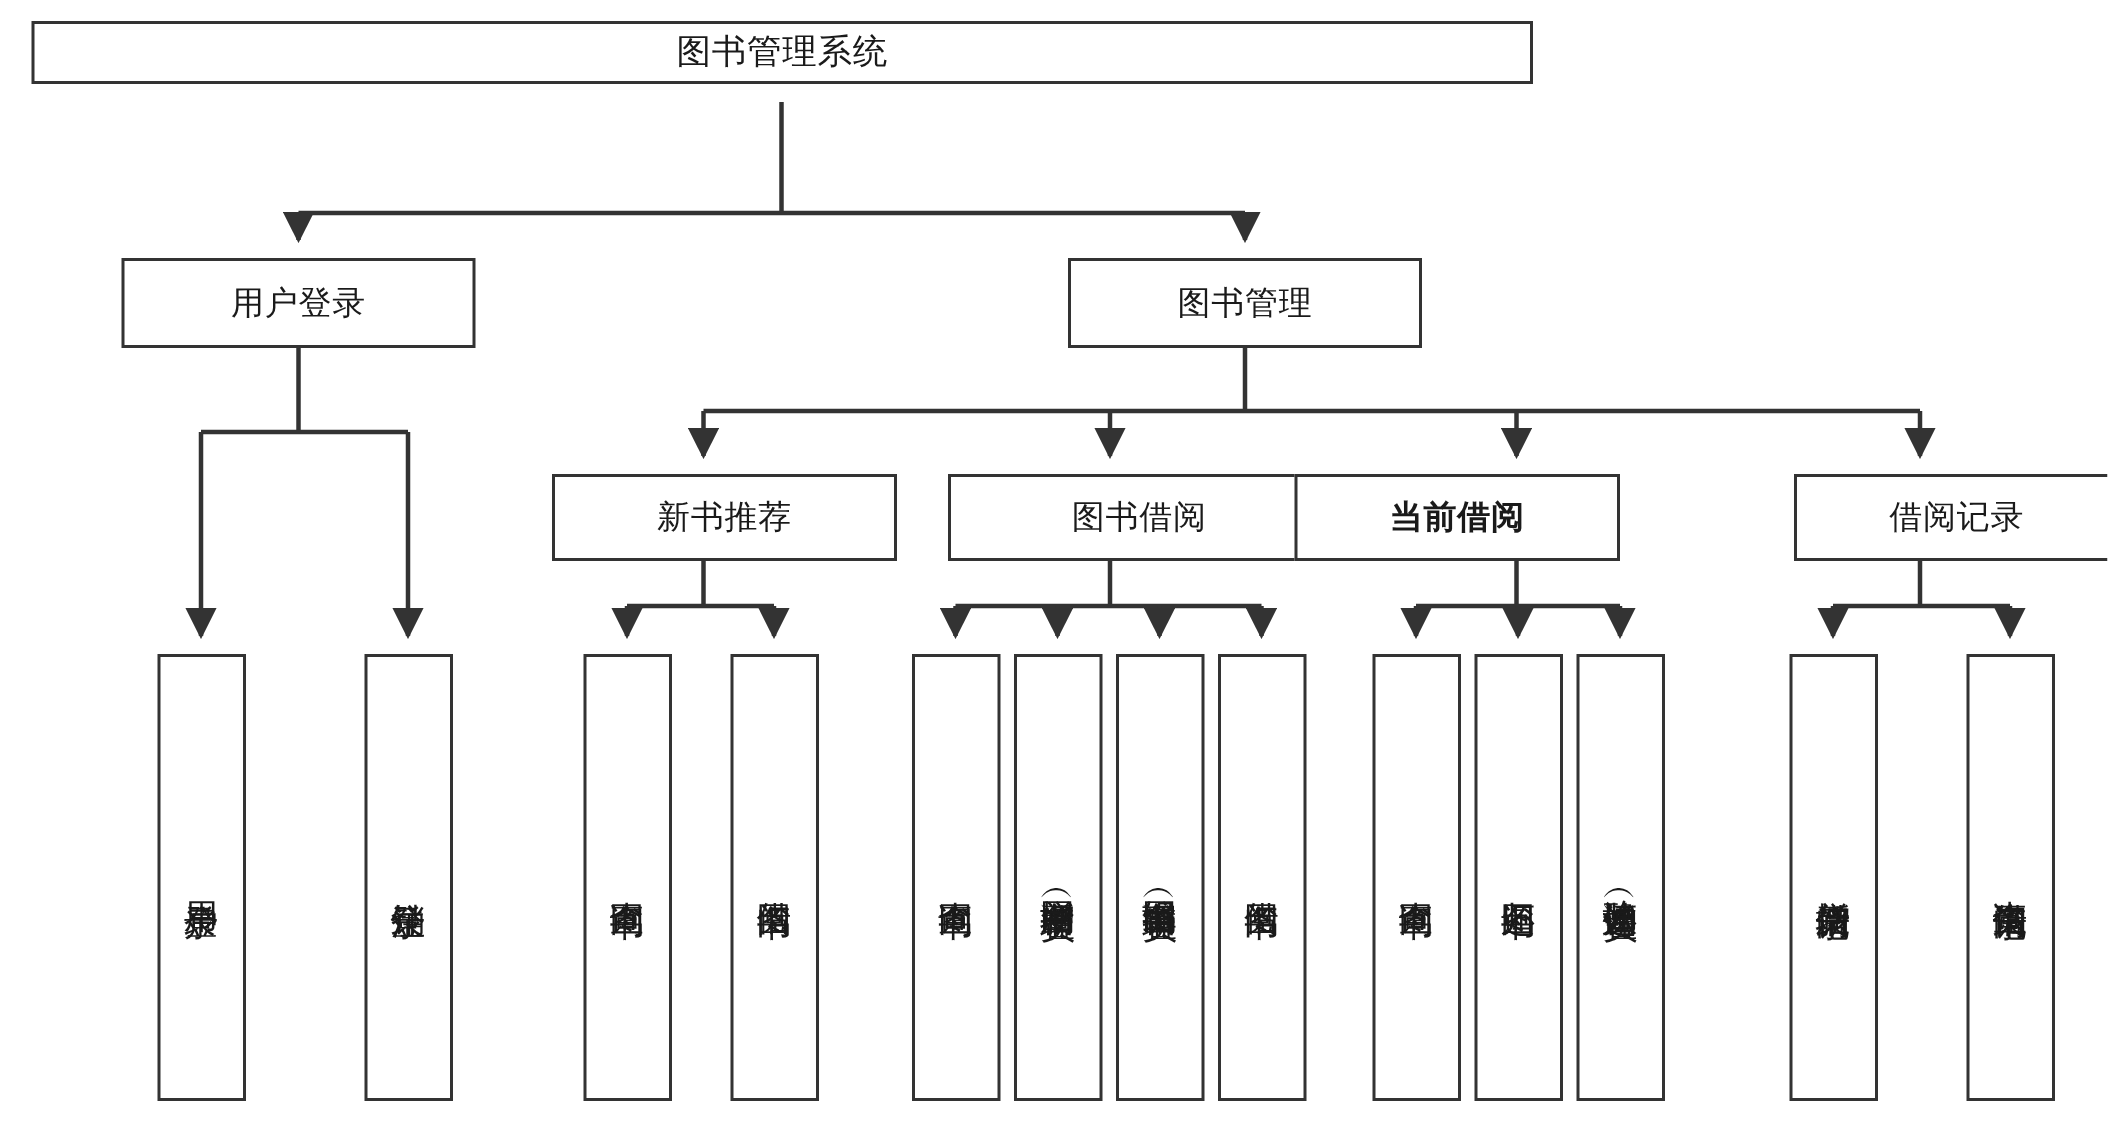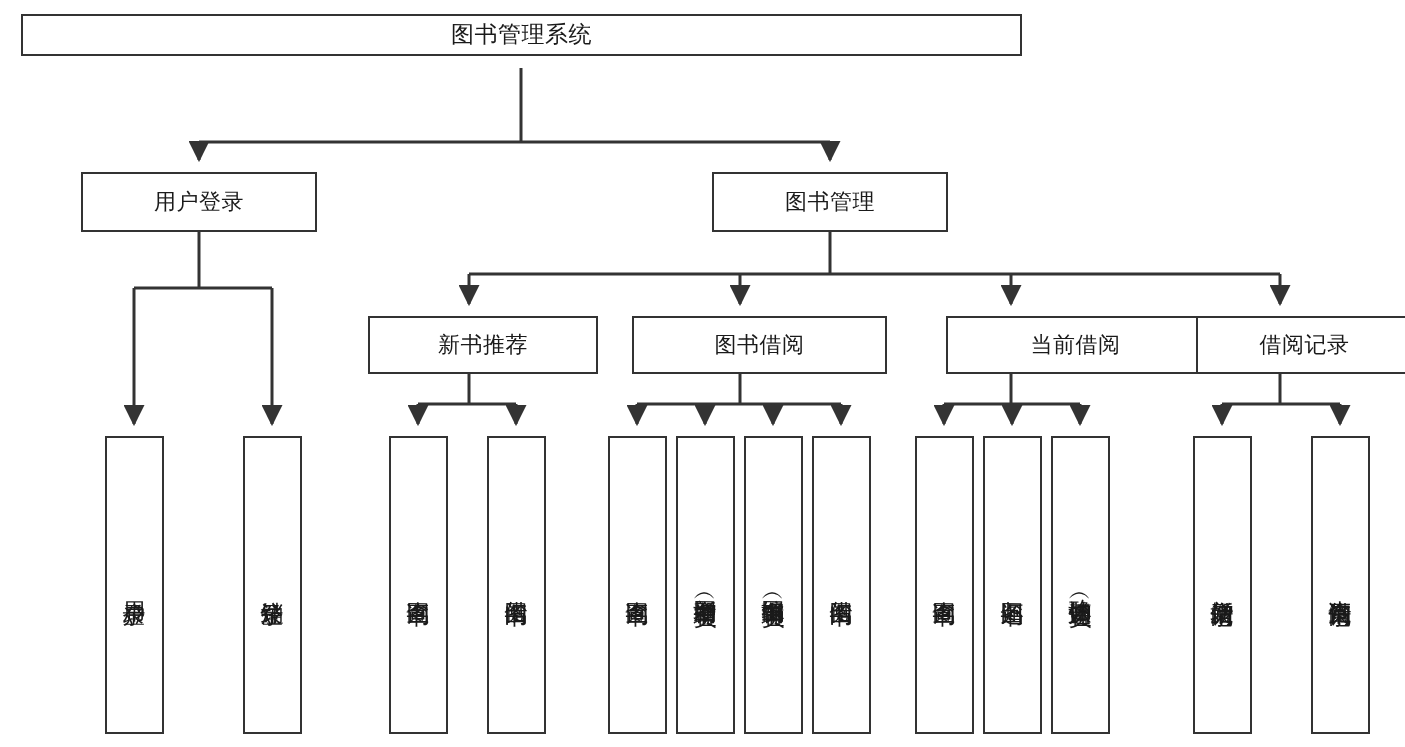--- a/index.html
+++ b/index.html
@@ -129,21 +129,21 @@
   <div class="node horiz" style="left:712px; top:172px; width:236px; height:60px;">
     <span class="label">图书管理</span>
   </div>
 
   <div class="node horiz" style="left:368px; top:316px; width:230px; height:58px;">
     <span class="label">新书推荐</span>
   </div>
   <div class="node horiz" style="left:632px; top:316px; width:255px; height:58px;">
     <span class="label">图书借阅</span>
   </div>
-  <div class="node horiz" style="left:946px; top:316px; width:259px; height:58px;">
+  <div class="node horiz" style="left:863px; top:316px; width:217px; height:58px;font-weight:bold;">
     <span class="label">当前借阅</span>
   </div>
   <div class="node horiz" style="left:1196px; top:316px; width:217px; height:58px;">
     <span class="label">借阅记录</span>
   </div>
 
   <div class="node vert" style="left:105px; top:436px; width:59px; height:298px;">
     <span class="label">用户登录</span>
   </div>
   <div class="node vert" style="left:243px; top:436px; width:59px; height:298px;">

